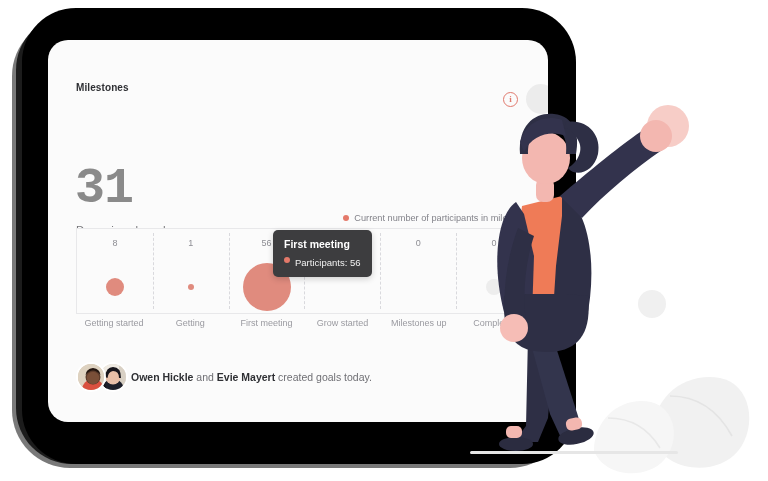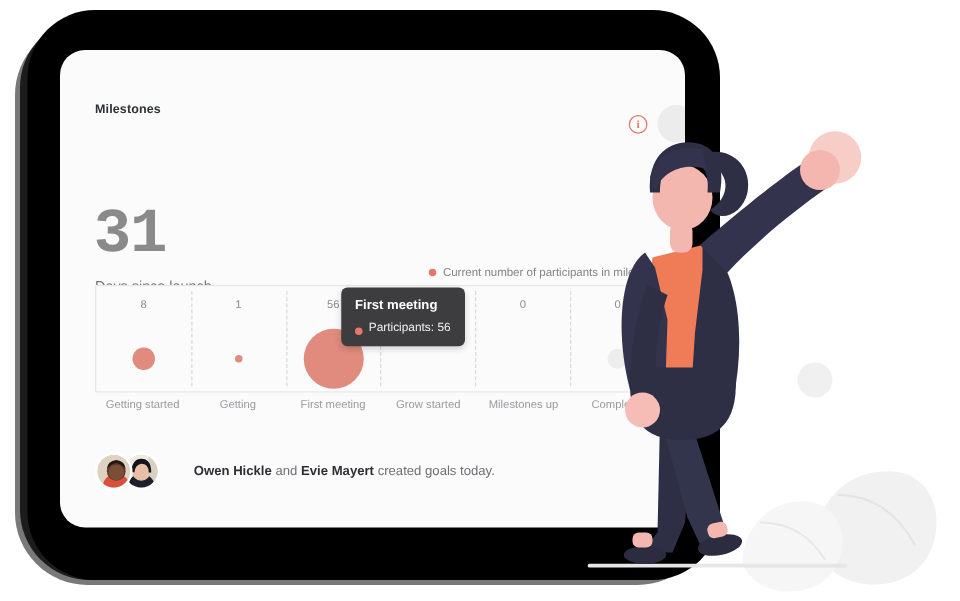--- a/index.html
+++ b/index.html
@@ -124,42 +124,42 @@
     background: #3d3d3f; border-radius: 5px;
     padding: 8px 12px 9px 11px;
     min-width: 84px;
     box-shadow: 0 2px 6px rgba(0,0,0,.18);
   }
   .tt-title {
     color: #ffffff; font-size: 10.5px; font-weight: bold;
     white-space: nowrap; margin-bottom: 7px;
   }
   .tt-row {
-    display: flex; align-items: flex-end; gap: 5px;
+    display: flex; align-items: flex-start; gap: 5px;
     color: #f1f1f1; font-size: 9.5px; white-space: nowrap;
   }
   .tt-dot {
     width: 6px; height: 6px; border-radius: 50%; background: #e4796a;
   }
 
   
   .footer {
     position: absolute; left: 28px; top: 322px;
     display: flex; align-items: center;
   }
   .avatars { position: relative; width: 55px; height: 30px; }
   .avatar {
     position: absolute; top: 0;
     width: 30px; height: 30px; border-radius: 50%;
     border: 2px solid #ffffff; overflow: hidden;
   }
   .avatar-1 { left: 0; z-index: 2; background: #d8cbb8; }
   .avatar-2 { left: 22px; z-index: 1; background: #ded9d2; }
   .footer-text {
-    margin-left: 24px; font-size: 10.5px; color: #6f6f74;
+    margin-left: 0; font-size: 10.5px; color: #6f6f74;
   }
   .footer-text b { color: #2f3034; font-weight: bold; }
 
   
   .illo { position: absolute; left: 470px; top: 96px; width: 298px; height: 385px; }
 </style>
 </head>
 <body>
 
 <div id="stage">

